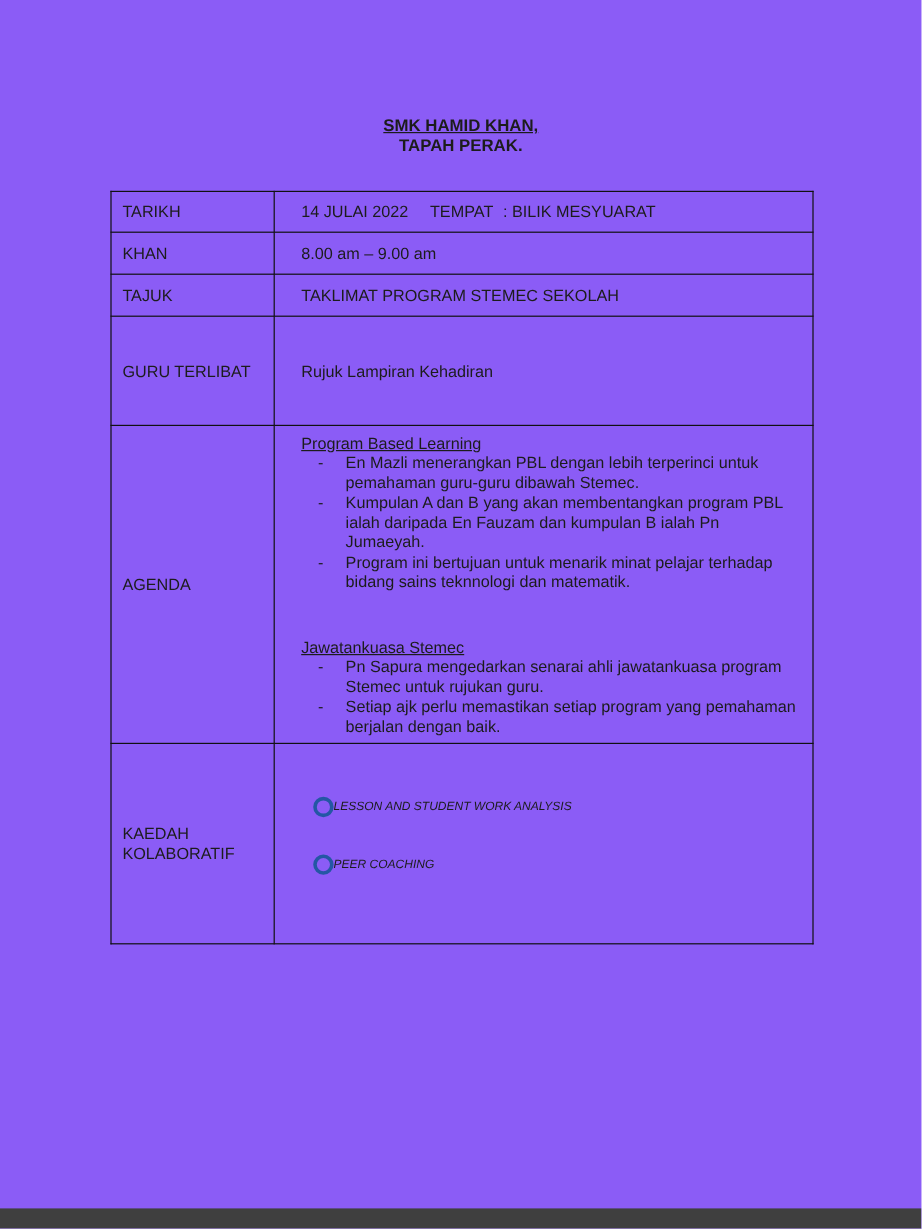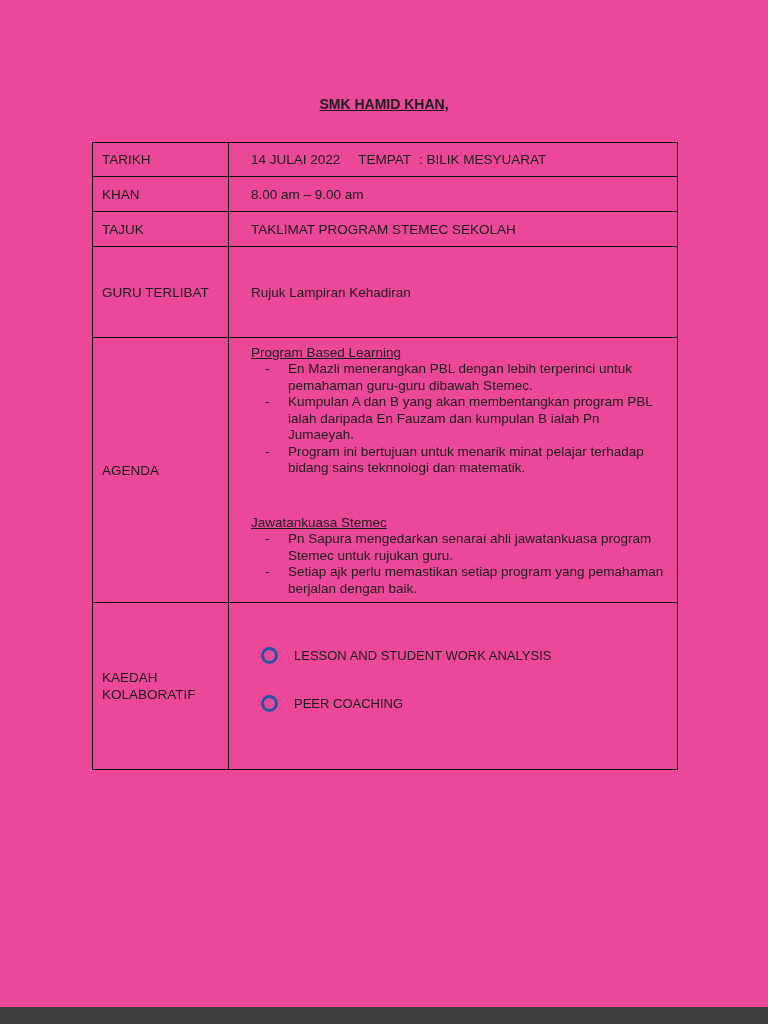--- a/index.html
+++ b/index.html
@@ -3,21 +3,21 @@
 <meta charset="utf-8">
 <style>
   * { margin: 0; padding: 0; box-sizing: border-box; }
   html, body { background: #ffffff; }
   body { font-family: "Liberation Sans", sans-serif; color: #1c1c1c; }
 
   .page {
     position: relative;
     width: 768px;
     height: 1024px;
-    background: #ec4899;
+    background: #8b5cf6;
     overflow: hidden;
   }
 
   .doc-header {
     padding-top: 96px;
     text-align: center;
     font-size: 14px;
     font-weight: bold;
     line-height: 17px;
   }
@@ -85,40 +85,41 @@
     margin-bottom: 31px;
   }
   .ring {
     width: 17px;
     height: 17px;
     border-radius: 50%;
     border: 3px solid #2457A4;
     flex-shrink: 0;
   }
   .kaedah-text {
-    margin-left: 16px;
-    font-size: 13px;
+    font-style: italic;
+    font-size: 10px;
   }
 
   .footer-bar {
     position: absolute;
     left: 0;
     bottom: 0;
     width: 100%;
     height: 17px;
     background: #3f3f3f;
   }
 </style>
 </head>
 <body>
 
 <div class="page">
 
   <div class="doc-header">
     <div class="school-line1">SMK HAMID KHAN,</div>
+    <div class="school-line2">TAPAH PERAK.</div>
   </div>
 
   <table class="opr-table">
     <tbody>
         <tr class="row-tarikh">
       <td class="label-cell">TARIKH</td>
       <td class="value-cell">
         <span>14 JULAI 2022</span><span class="tempat-label">TEMPAT</span><span class="tempat-value">: BILIK MESYUARAT</span>
       </td>
     </tr>

